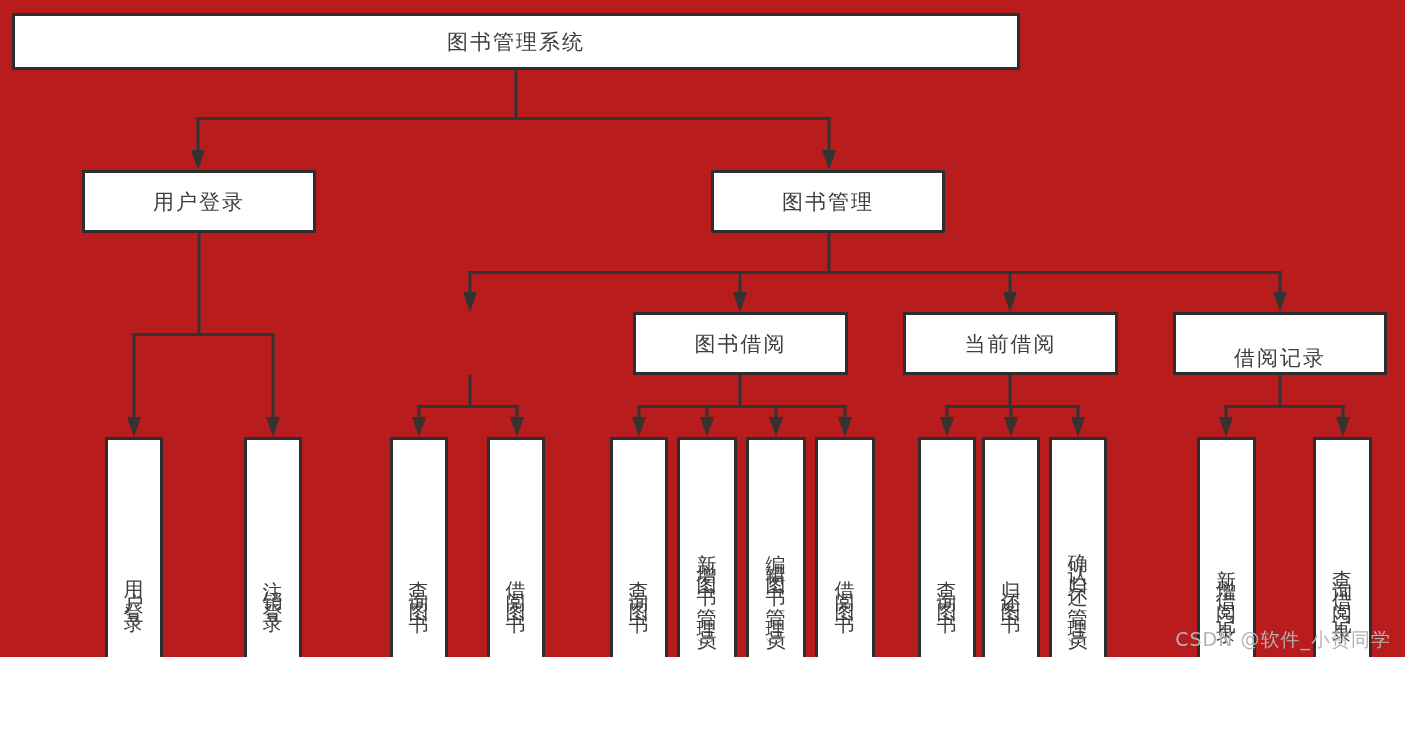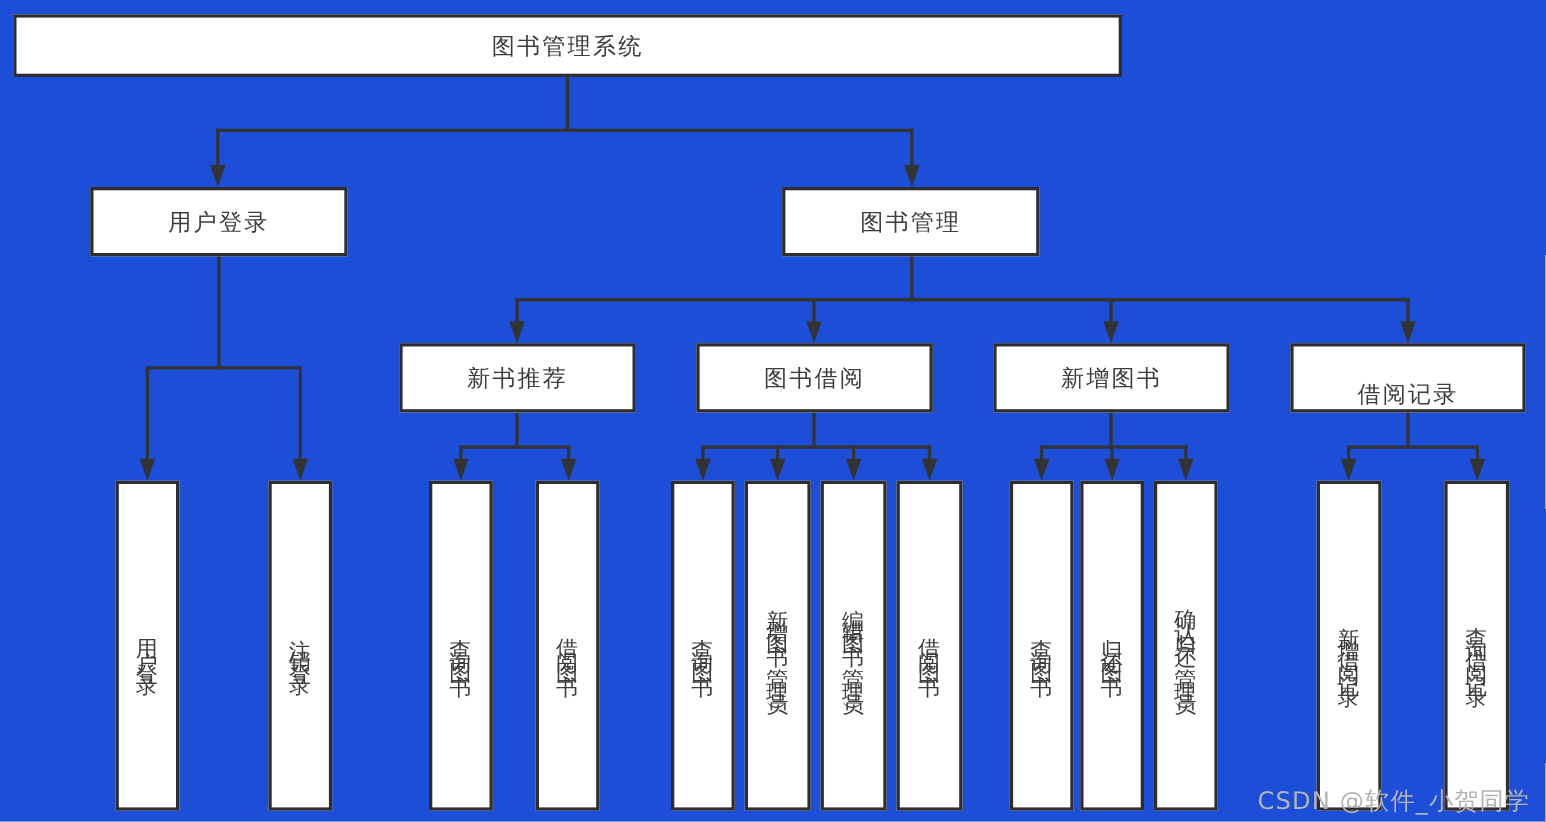--- a/index.html
+++ b/index.html
@@ -4,22 +4,22 @@
 <style>
   html, body {
     margin: 0;
     padding: 0;
     background: #ffffff;
     font-family: "DejaVu Sans", "Liberation Sans", sans-serif;
   }
   .canvas {
     position: relative;
     width: 1405px;
-    height: 747px;
-    background: #1d4ed8;
+    height: 657px;
+    background: #b91c1c;
     overflow: hidden;
   }
   .connectors {
     position: absolute;
     left: 0;
     top: 0;
   }
   .box {
     position: absolute;
     box-sizing: border-box;
@@ -53,21 +53,21 @@
     font-size: 20px;
     letter-spacing: 11px;
     line-height: 1;
     color: #3d3d3d;
     white-space: nowrap;
   }
   .watermark {
     position: absolute;
     right: 14px;
     bottom: 4px;
-    font-size: 22px;
+    font-size: 19px;
     color: #b3b3b3;
     letter-spacing: 1px;
     white-space: nowrap;
   }
 </style>
 </head>
 <body>
 
 <div class="canvas">
 
@@ -144,28 +144,25 @@
     <span class="hlabel">图书管理系统</span>
   </div>
 
   <div class="box l2-a">
     <span class="hlabel">用户登录</span>
   </div>
   <div class="box l2-b">
     <span class="hlabel">图书管理</span>
   </div>
 
-  <div class="box g0">
-    <span class="hlabel">新书推荐</span>
-  </div>
   <div class="box g1">
     <span class="hlabel">图书借阅</span>
   </div>
   <div class="box g2">
-    <span class="hlabel">新增图书</span>
+    <span class="hlabel">当前借阅</span>
   </div>
   <div class="box g3">
     <span class="hlabel">借阅记录</span>
   </div>
 
   <div class="box leaf" style="left:105px">
     <span class="vlabel">用户登录</span>
   </div>
   <div class="box leaf" style="left:244px">
     <span class="vlabel">注销登录</span>

